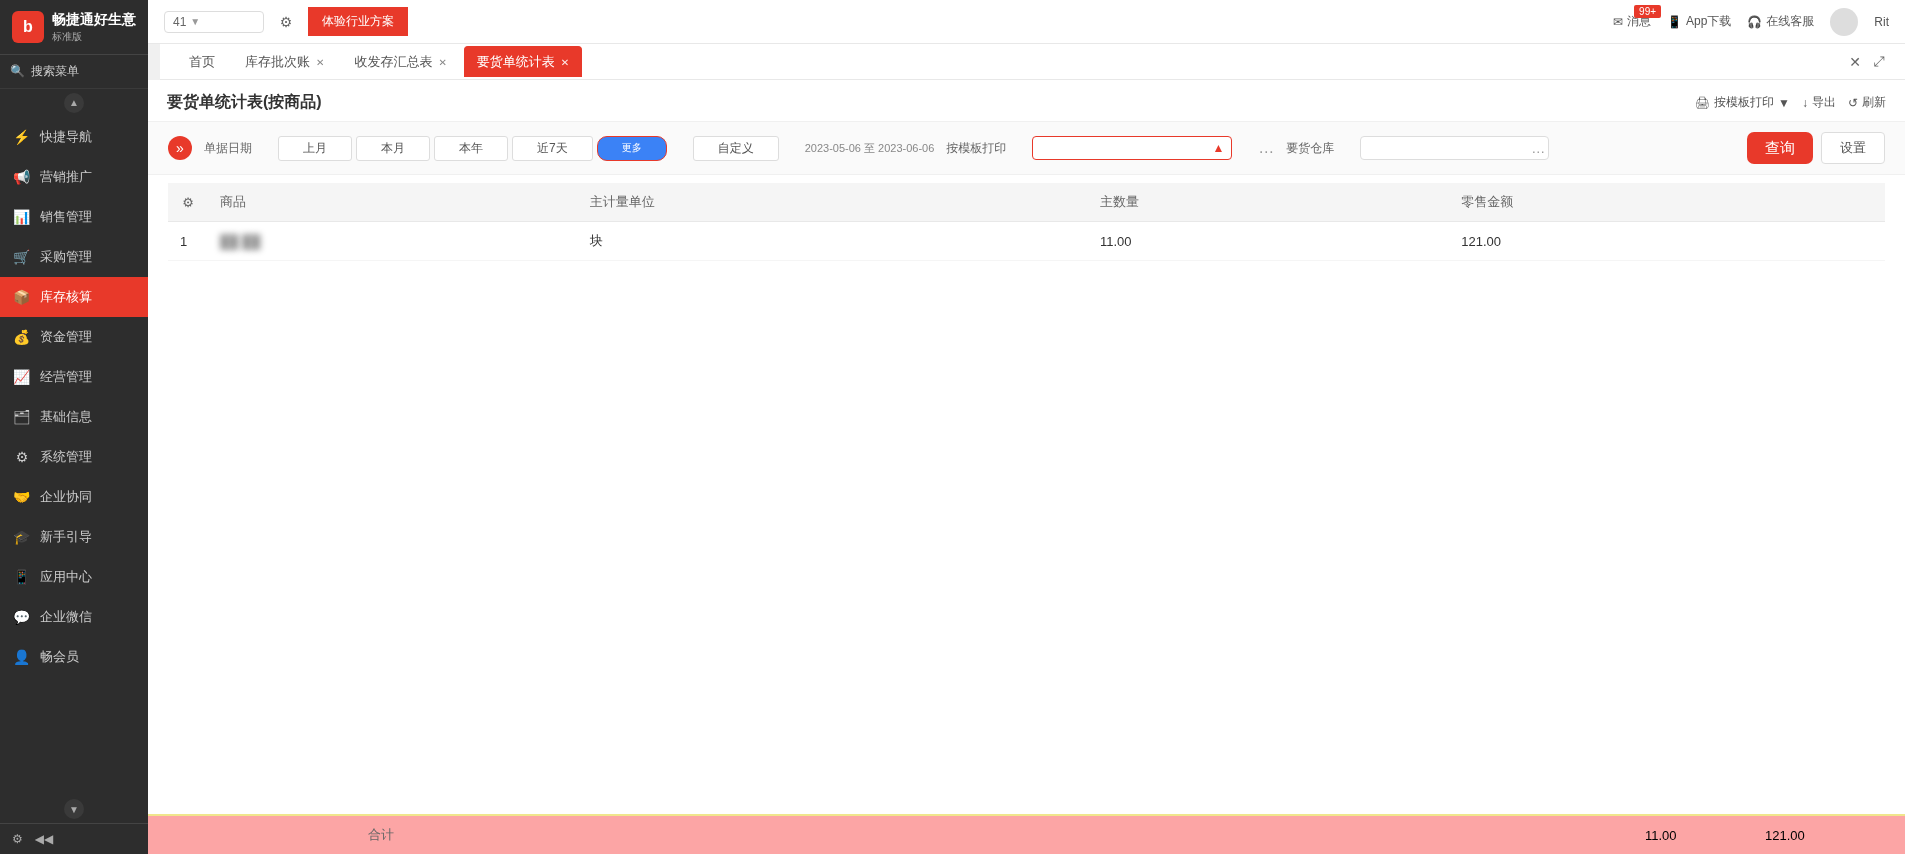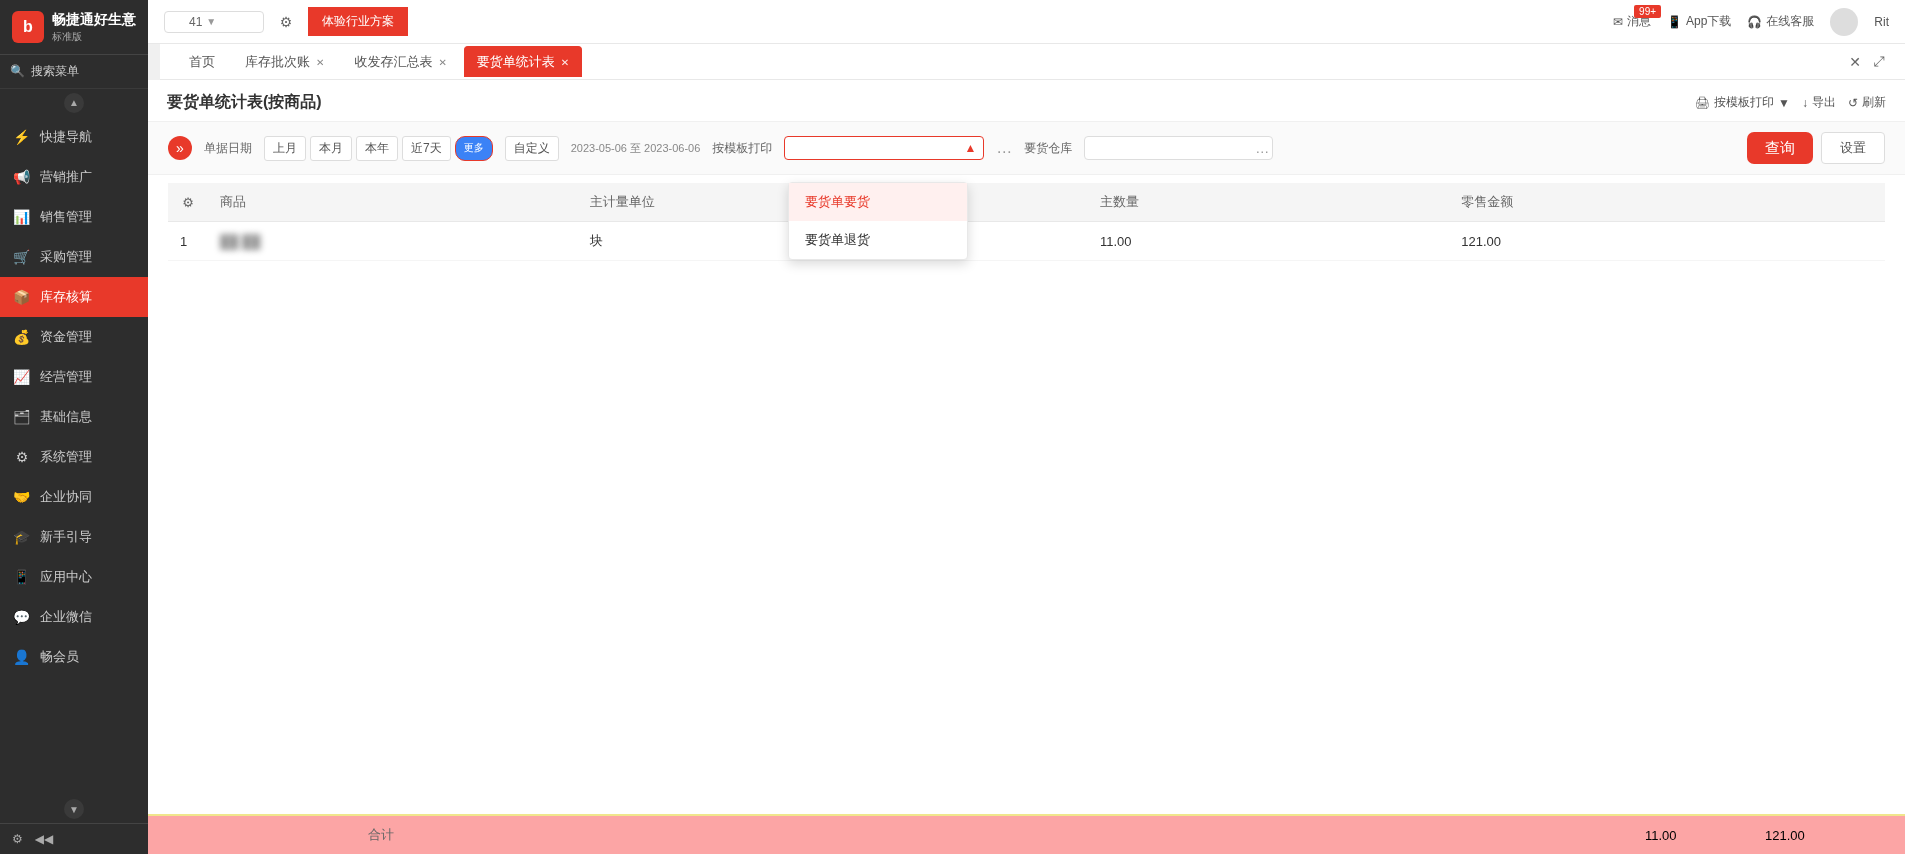--- a/index.html
+++ b/index.html
@@ -118,21 +118,21 @@
       display: flex;
       align-items: center;
       gap: 8px;
       flex: 1;
     }
     .store-selector {
       display: flex;
       align-items: center;
       gap: 4px;
       border: 1px solid #ddd;
-      padding: 3px 24px;
+      padding: 3px 8px;
       border-radius: 4px;
       cursor: pointer;
       font-size: 12px;
       color: #666;
       min-width: 100px;
     }
     .store-selector .arrow { color: #999; font-size: 10px; }
     .gear-btn {
       width: 28px;
       height: 28px;
@@ -293,34 +293,34 @@
       align-items: center;
       justify-content: center;
       color: white;
       cursor: pointer;
       font-size: 14px;
       flex-shrink: 0;
     }
     .filter-group {
       display: flex;
       align-items: center;
-      gap: 12px;
+      gap: 26px;
       justify-content: flex-end;
     }
     .filter-label {
       color: #666;
       font-size: 12px;
       white-space: nowrap;
     }
     .date-quick-btns {
       display: flex;
       gap: 4px;
     }
     .date-quick-btn {
-      padding: 3px 8px;
+      padding: 3px 24px;
       border: 1px solid #ddd;
       border-radius: 3px;
       cursor: pointer;
       font-size: 12px;
       color: #555;
       background: white;
     }
     .date-quick-btn.badge-more {
       background: #3b82f6;
       color: white;
@@ -694,24 +694,20 @@
           <input class="warehouse-select" type="text" value="" readonly="" style="">
           <span class="filter-more-btn" style="position:absolute;right:4px;font-size:14px;top:4px;">…</span>
         </div>
       </div>
 
       <div class="filter-actions">
         <button class="query-btn">查询</button>
         <button class="settings-btn">设置</button>
       </div>
 
-      <div class="dropdown-overlay">
-        <div class="dropdown-item selected">要货单要货</div>
-        <div class="dropdown-item">要货单退货</div>
-      </div>
     </div>
 
     <div class="table-area">
       <table>
         <thead>
           <tr>
             <th class="settings-col">
               <span>⚙</span>
             </th>
             <th>商品</th>

